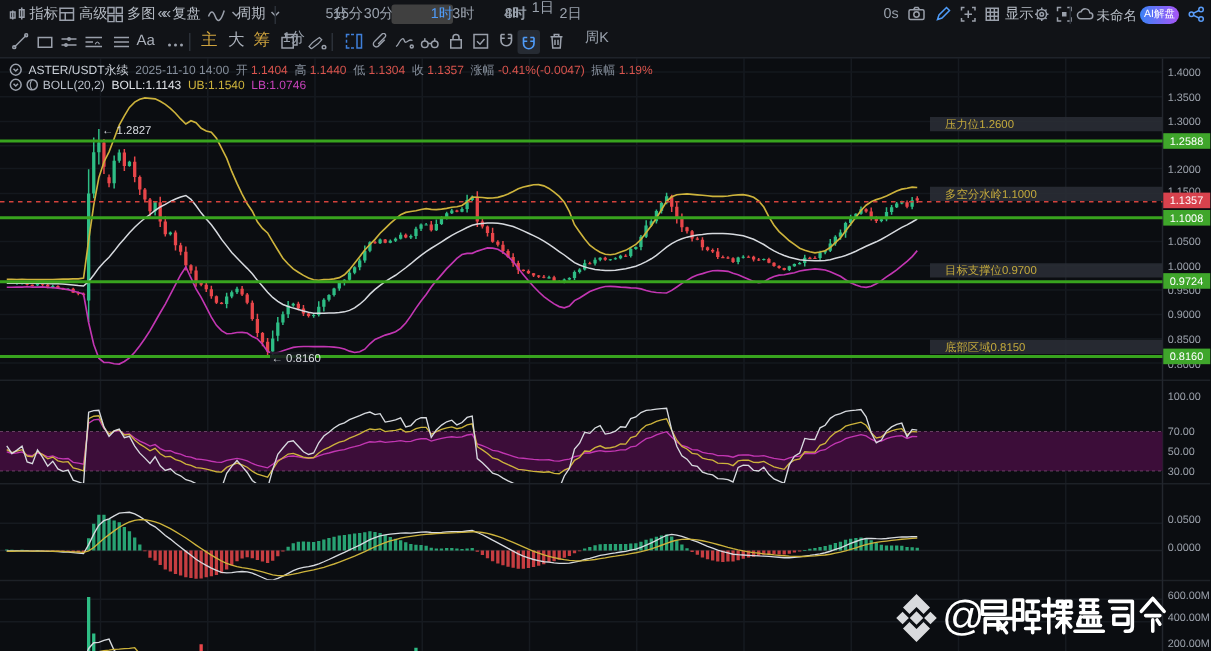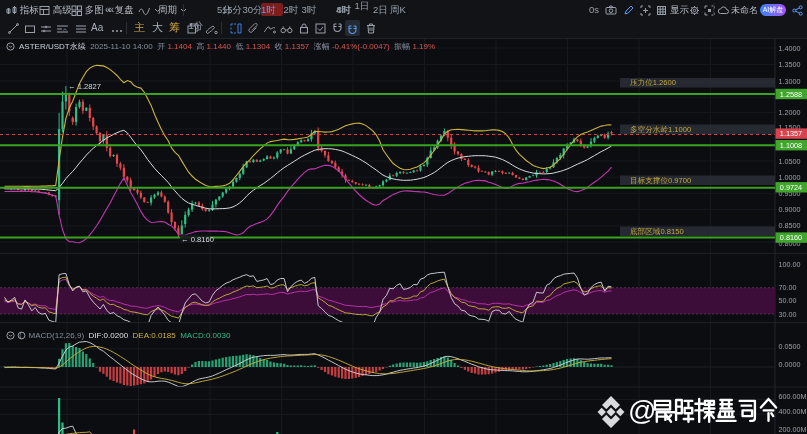--- a/index.html
+++ b/index.html
@@ -164,22 +164,22 @@
 <div class="it" style="left:188.5px;top:20px"><span class="per">1分</span></div>
 <div class="it" style="left:217px;top:4px"><span class="per">5分</span></div>
 <div class="it" style="left:222px;top:4px"><span class="per">15分</span></div>
 <div class="it" style="left:242.5px;top:4px"><span class="per">30分</span></div>
 <div class="it" style="left:283.5px;top:4px"><span class="per">2时</span></div>
 <div class="it" style="left:301.5px;top:4px"><span class="per">3时</span></div>
 <div class="it" style="left:336px;top:4px"><span class="per">4时</span></div>
 <div class="it" style="left:336.5px;top:4px"><span class="per">8时</span></div>
 <div class="it" style="left:354.5px;top:0"><span class="per">1日</span></div>
 <div class="it" style="left:373px;top:4px"><span class="per">2日</span></div>
-<div class="it" style="left:390px;top:4px"><span class="per">周K</span></div>
-<div style="position:absolute;left:261px;top:3px;width:22px;height:13px;background:#7f1d1d;border-radius:2px;text-align:left;line-height:13px;font-size:9.5px;color:#4f9cf9">1时</div>
+<div class="it" style="left:390px;top:20px"><span class="per">周K</span></div>
+<div style="position:absolute;left:261px;top:3px;width:41px;height:13px;background:#404040;border-radius:2px;text-align:right;line-height:13px;font-size:9.5px;color:#4f9cf9">1时</div>
 <div class="it" style="left:589px;top:4px"><span class="per">0s</span></div>
 <div class="it" style="left:605px;top:4px"><svg width="12" height="10" viewBox="0 0 12 10" style="vertical-align:middle" fill="none" stroke="#9aa0ab" stroke-width="1">
           <rect x="1" y="2.5" width="10" height="6.5" rx="1"></rect>
           <circle cx="6" cy="5.7" r="1.8"></circle>
           <path d="M4 2.5L5 1h2l1 1.5"></path>
         </svg></div>
 <div class="it" style="left:623px;top:4px"><svg width="12" height="11" viewBox="0 0 12 11" style="vertical-align:middle" fill="none" stroke="#4f9cf9" stroke-width="1">
           <path d="M2 9l1-3 5-5 2 2-5 5-3 1z"></path>
         </svg></div>
 <div class="it" style="left:640px;top:4px"><svg width="11" height="11" viewBox="0 0 11 11" style="vertical-align:middle" fill="none" stroke="#9aa0ab" stroke-width="1">
@@ -282,27 +282,27 @@
           <path d="M2 1v4a3.5 3.5 0 007 0V1M2 1h2.5M6.5 1H9M2 3.5h2.5M6.5 3.5H9" stroke-width="1.1"></path>
         </svg></div>
 <div class="it" style="left:366px;top:22px"><svg width="10" height="11" viewBox="0 0 10 11" style="vertical-align:middle" fill="none" stroke="#9aa0ab" stroke-width="1">
           <path d="M1 2.5h8M3.5 2.5V1h3v1.5M2 2.5l.5 7.5h5l.5-7.5M4 4.5v3.5M6 4.5v3.5"></path>
         </svg></div>
 </div>
 <div class="leg" style="left:6px;top:40.5px"><svg width="9" height="9" viewBox="0 0 9 9" style="vertical-align:middle" fill="none" stroke="#9aa0ab" stroke-width="1">
         <circle cx="4.5" cy="4.5" r="3.6"></circle>
         <path d="M3 3.8l1.5 1.5L6 3.8"></path>
       </svg>&nbsp; <span style="color:#ccd1d9">ASTER/USDT永续</span>&nbsp; <span>2025-11-10 14:00</span>&nbsp; 开 <span style="color:#d9544d">1.1404</span>&nbsp; 高 <span style="color:#d9544d">1.1440</span>&nbsp; 低 <span style="color:#d9544d">1.1304</span>&nbsp; 收 <span style="color:#d9544d">1.1357</span>&nbsp; 涨幅 <span style="color:#d9544d">-0.41%(-0.0047)</span>&nbsp; 振幅 <span style="color:#d9544d">1.19%</span></div>
-<div class="leg" style="left:6px;top:330.5px"><svg width="9" height="9" viewBox="0 0 9 9" style="vertical-align:middle" fill="none" stroke="#9aa0ab" stroke-width="1">
+<div class="leg" style="left:6px;top:51.5px"><svg width="9" height="9" viewBox="0 0 9 9" style="vertical-align:middle" fill="none" stroke="#9aa0ab" stroke-width="1">
         <circle cx="4.5" cy="4.5" r="3.6"></circle>
         <path d="M3 3.8l1.5 1.5L6 3.8"></path>
       </svg> <svg width="9" height="9" viewBox="0 0 9 9" style="vertical-align:middle" fill="none" stroke="#9aa0ab" stroke-width="1">
         <circle cx="4.5" cy="4.5" r="3.4"></circle>
         <path d="M4.5 1.1a5 5 0 000 6.8" stroke-width="0.7"></path>
-      </svg> <span>MACD(12,26,9)</span>&nbsp; <span style="color:#dde0e5">DIF:0.0200</span>&nbsp; <span style="color:#cdb33c">DEA:0.0185</span>&nbsp; <span style="color:#2ebd85">MACD:0.0030</span></div>
+      </svg> <span style="color:#b9bfc9">BOLL(20,2)</span>&nbsp; <span style="color:#dde0e5">BOLL:1.1143</span>&nbsp; <span style="color:#cdb33c">UB:1.1540</span>&nbsp; <span style="color:#c743bb">LB:1.0746</span></div>
 <svg width="212" height="46" viewBox="0 0 212 46" style="position:absolute;left:596px;top:391px" fill="#fff">
       <g transform="translate(0,5)" fill="#d9dadd">
         <path d="M15 0L24 9L19.7 13.3L15 8.6L10.3 13.3L6 9Z"></path>
         <path d="M15 32L24 23L19.7 18.7L15 23.4L10.3 18.7L6 23Z"></path>
         <path d="M1.5 16L5.7 11.8L9.9 16L5.7 20.2Z"></path>
         <path d="M20.1 16L24.3 11.8L28.5 16L24.3 20.2Z"></path>
         <path d="M15 11.5L19.5 16L15 20.5L10.5 16Z"></path>
       </g>
       <text x="32" y="29" font-size="28" font-family="Liberation Sans, sans-serif" fill="#fff">@</text>
       <g transform="translate(57.0,8)" stroke="#fff" stroke-width="2.5" fill="none" stroke-linecap="round">

